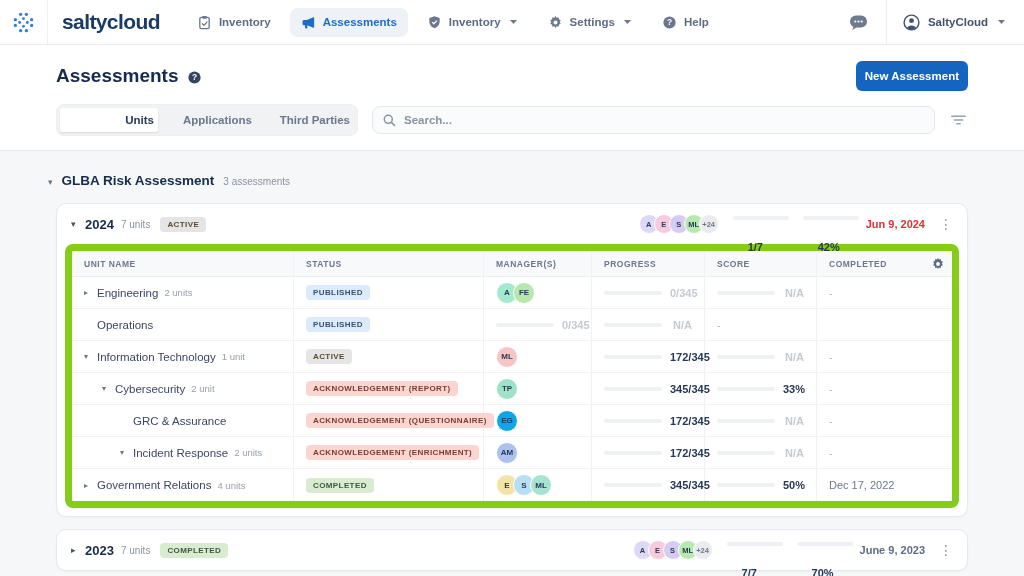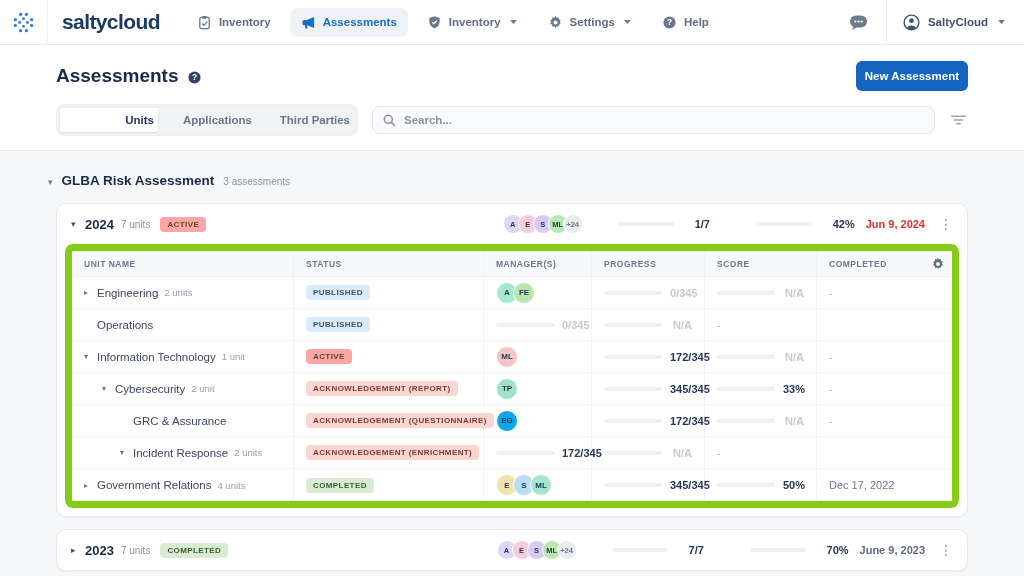--- a/index.html
+++ b/index.html
@@ -40,31 +40,31 @@
   .g-caret { font-size:9px; color:#6b778c; cursor:pointer; }
   .group-title { font-size:13.5px; font-weight:800; color:#172b4d; }
   .group-sub { font-size:10px; color:#8993a4; }
 
   .card { background:#fff; border:1px solid #e6e9ed; border-radius:10px; margin:0 0 12px 8px; box-shadow:0 1px 2px rgba(9,30,66,.04); }
   .card-head { height:40px; display:flex; align-items:center; padding:0 14px 0 14px; }
   .c-caret { font-size:9px; color:#42526e; cursor:pointer; width:14px; }
   .c-year { font-size:13px; font-weight:800; color:#172b4d; margin-right:7px; }
   .c-units { font-size:10px; color:#8993a4; margin-right:10px; }
   .badge { font-size:8px; font-weight:800; letter-spacing:.4px; padding:3px 7px; border-radius:4px; white-space:nowrap; }
-  .badge.active    { background:#fca5a5; color:#5d4a2e; }
+  .badge.active    { background:#e5e5e5; color:#5d4a2e; }
   .badge.completed { background:#d9ecd2; color:#3c5a3a; }
   .badge.published { background:#dcebfb; color:#3b516e; }
   .badge.ack       { background:#fbd6d1; color:#7c3a33; }
   .c-right { margin-left:auto; display:flex; align-items:center; }
   .people-ic { display:flex; margin-right:8px; }
   .av-stack { display:flex; align-items:center; }
   .avatar { width:20px; height:20px; border-radius:50%; border:1.5px solid #fff; display:flex; align-items:center; justify-content:center; font-size:7.5px; font-weight:800; color:#2b3a55; margin-left:-5px; }
   .avatar:first-child { margin-left:0; }
   .more-chip { background:#e9ebef; color:#6b778c; }
-  .metric { display:flex; align-items:center; gap:21px; margin-left:14px; }
+  .metric { display:flex; align-items:center; gap:21px; margin-left:14px;flex-direction:column; }
   .m-ic { display:flex; }
   .m-ic.muted { opacity:.45; }
   .track { width:56px; height:4px; background:#eef0f3; border-radius:2px; overflow:hidden; }
   .fill { height:100%; border-radius:2px; background:#1565c0; }
   .m-label { font-size:11px; font-weight:800; color:#253858; min-width:26px; }
   .date-wrap { display:flex; align-items:flex-start; gap:7px; }
   .date-label { font-size:11px; font-weight:700; color:#5e6c84; white-space:nowrap; }
   .date-wrap.urgent .date-label { color:#e03131; }
   .kebab { font-size:14px; color:#8a94a6; margin-left:14px; cursor:pointer; font-family:"DejaVu Sans",sans-serif; }
 
@@ -466,20 +466,25 @@
 
   <div class="tgrid trow">
     <div class="cell unit-cell" style="padding-left: 48px;">
       <span class="r-caret">▾</span>
       <span class="r-name">Incident Response</span>
       <span class="r-units">2 units</span>
     </div>
     <div class="cell">
       <span class="badge ack">ACKNOWLEDGEMENT (ENRICHMENT)</span>
     </div>
+    <div class="cell">
+      <span class="av-stack mgr-stack">
+  <span class="avatar mini-av" style="background: rgb(173, 193, 238);">AM</span>
+</span>
+    </div>
     <div class="cell bar-cell prog-cell">
       <span class="track"><span class="fill p-fill" style="width: 50%;"></span></span>
       <span class="bar-label p-label">172/345</span>
     </div>
     <div class="cell bar-cell score-cell muted">
       <span class="track"><span class="fill s-fill" style="width: 0%;"></span></span>
       <span class="bar-label s-label">N/A</span>
     </div>
     <div class="cell">
       <span class="done-label dash">-</span>

